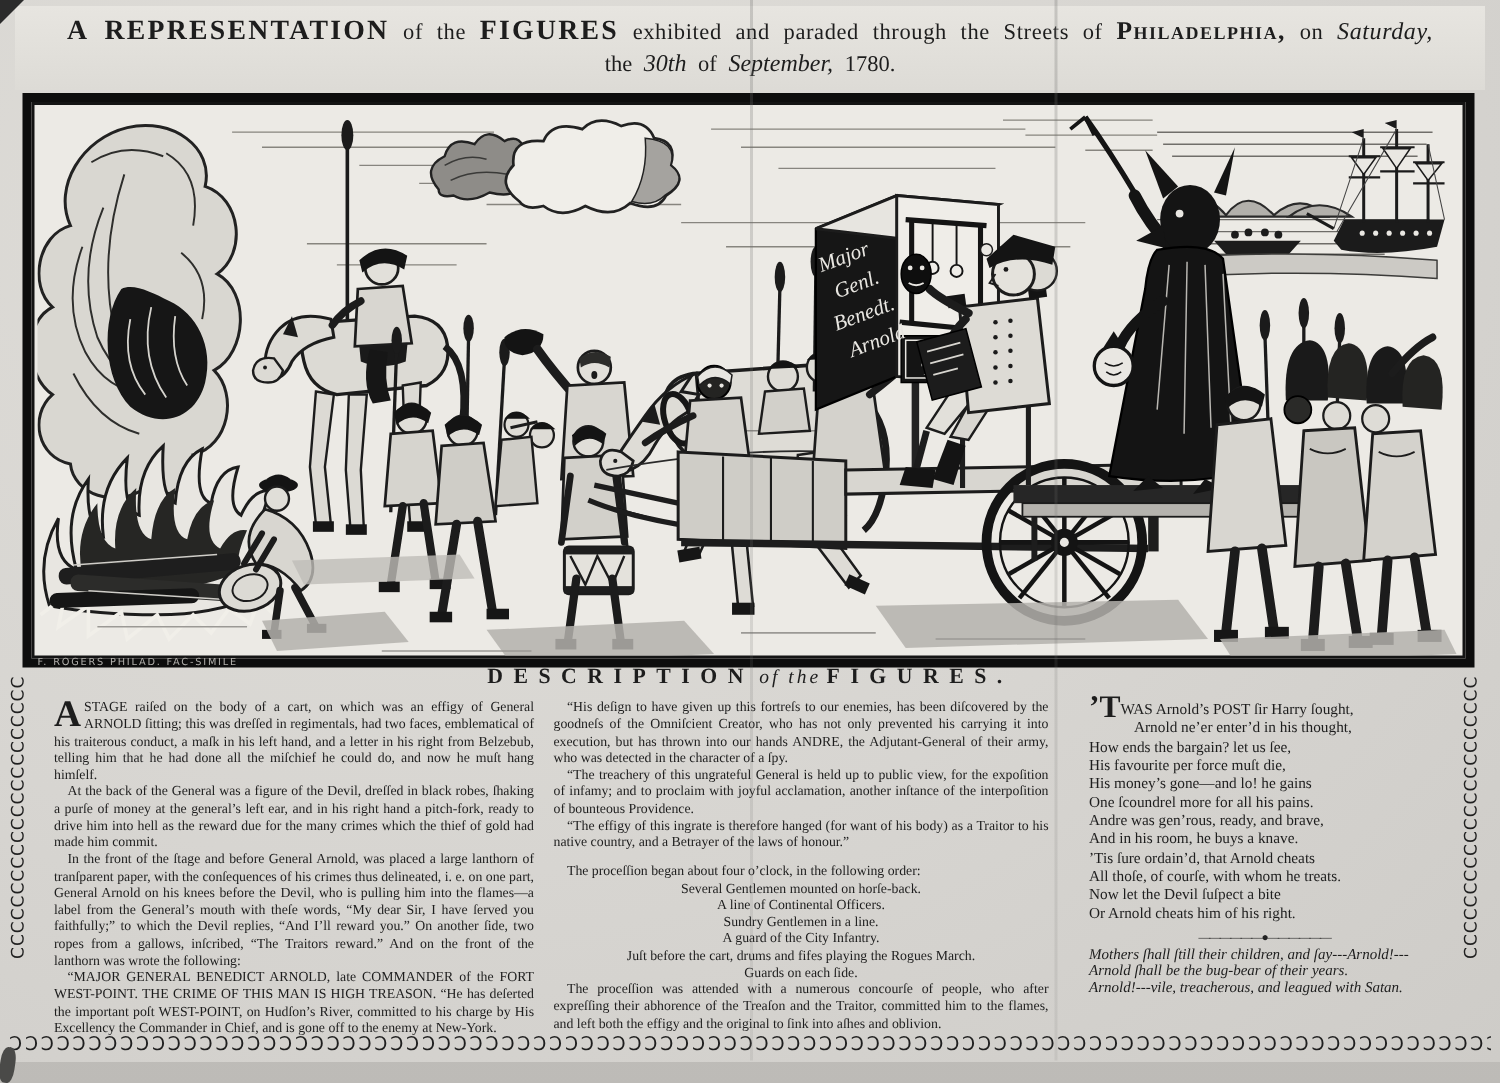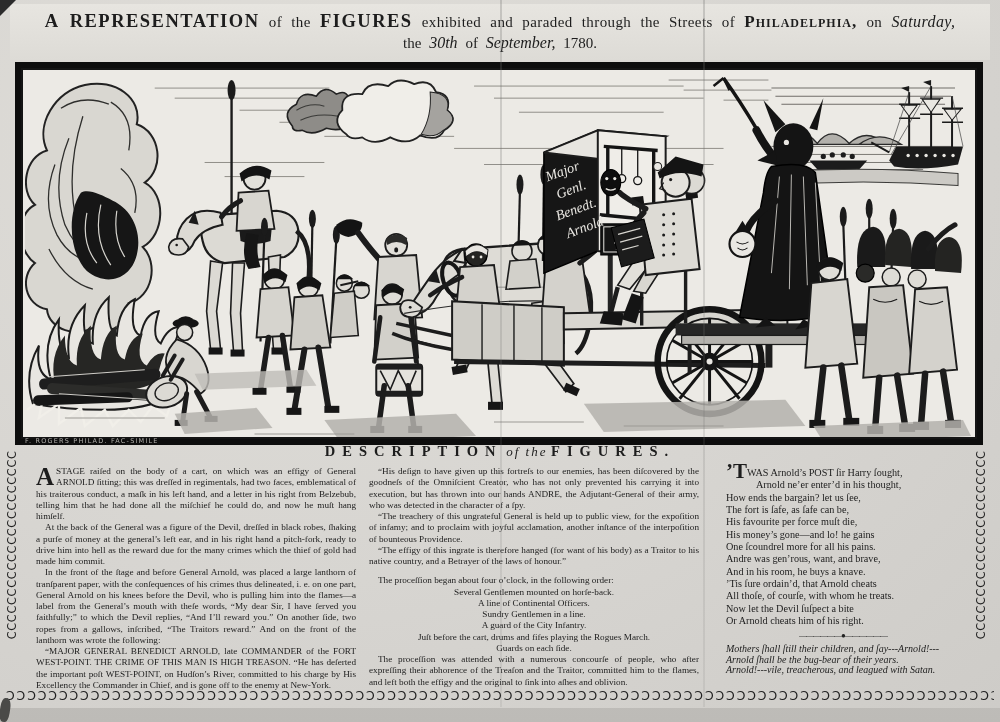--- a/index.html
+++ b/index.html
@@ -461,25 +461,24 @@
         <p class="order-line">Sundry Gentlemen in a line.</p>
         <p class="order-line">A guard of the City Infantry.</p>
         <p class="order-line">Juſt before the cart, drums and fifes playing the Rogues March.</p>
         <p class="order-line">Guards on each ſide.</p>
         <p class="closing">The proceſſion was attended with a numerous concourſe of people, who after expreſſing their abhorence of the Treaſon and the Traitor, committed him to the flames, and left both the effigy and the original to ſink into aſhes and oblivion.</p>
       </div>
       <div class="col col-right">
         <div class="poem-line"><span class="poem-lead">’T</span><span>WAS Arnold’s POST ſir Harry ſought,</span></div>
         <div class="poem-line indent">Arnold ne’er enter’d in his thought,</div>
         <div class="poem-line">How ends the bargain? let us ſee,</div>
-        <div class="poem-line">The fort is ſafe, as ſafe can be,</div>
         <div class="poem-line">His favourite per force muſt die,</div>
         <div class="poem-line">His money’s gone—and lo! he gains</div>
         <div class="poem-line">One ſcoundrel more for all his pains.</div>
-        <div class="poem-line">Andre was gen’rous, want, and brave,</div>
+        <div class="poem-line">Andre was gen’rous, ready, and brave,</div>
         <div class="poem-line">And in his room, he buys a knave.</div>
         <div class="poem-line">’Tis ſure ordain’d, that Arnold cheats</div>
         <div class="poem-line">All thoſe, of courſe, with whom he treats.</div>
         <div class="poem-line">Now let the Devil ſuſpect a bite</div>
         <div class="poem-line">Or Arnold cheats him of his right.</div>
         <div class="poem-divider">——————●——————</div>
         <div class="poem-footer">Mothers ſhall ſtill their children, and ſay---Arnold!---</div>
         <div class="poem-footer">Arnold ſhall be the bug-bear of their years.</div>
         <div class="poem-footer">Arnold!---vile, treacherous, and leagued with Satan.</div>
       </div>

